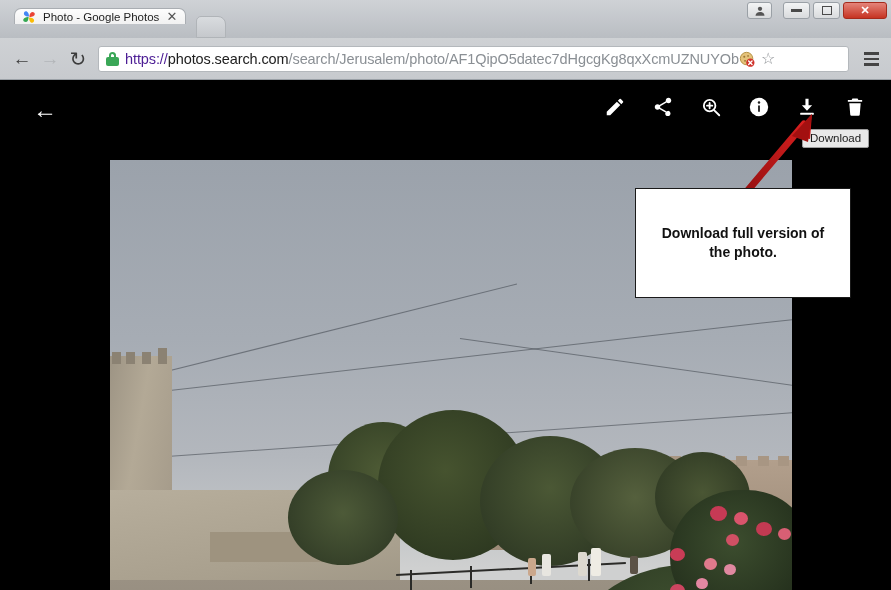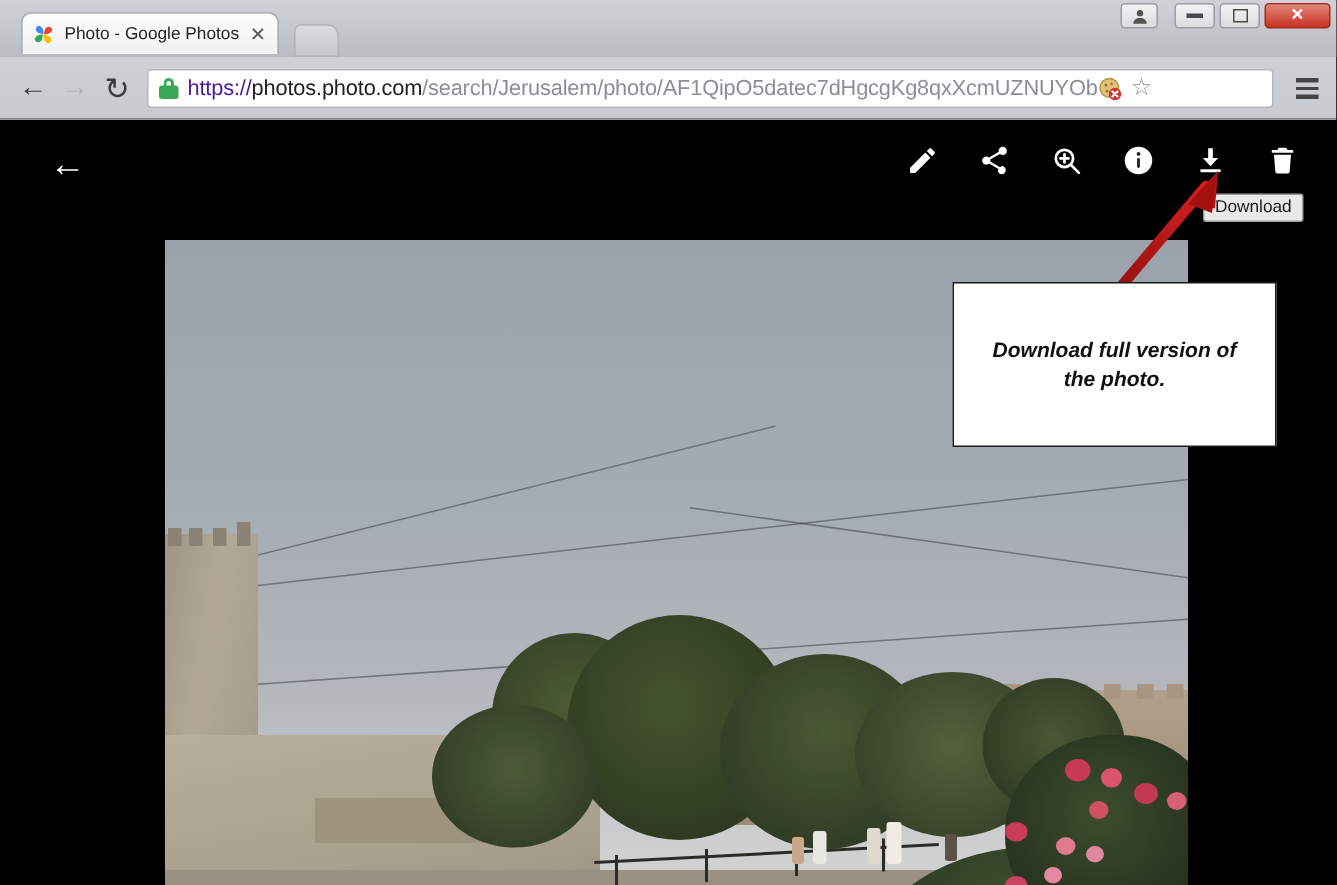--- a/index.html
+++ b/index.html
@@ -15,21 +15,21 @@
   .chrome {
     position: absolute; left: 0; top: 0; width: 891px; height: 80px;
     background: linear-gradient(#d6d8da, #c7cace);
     border-bottom: 1px solid #9aa0a6;
   }
   .tabstrip {
     position: absolute; left: 0; top: 0; width: 891px; height: 38px;
     background: linear-gradient(#cfd2d6, #b9bdc2);
   }
   .tab {
-    position: absolute; left: 14px; top: 8px; width: 172px; height: 28px;
+    position: absolute; left: 14px; top: 8px; width: 172px; height: 16px;
     background: linear-gradient(#fdfdfd, #f1f1f1);
     border: 1px solid #a9adb2; border-bottom: none;
     border-radius: 7px 7px 0 0;
     display: flex; align-items: center; padding: 0 6px;
   }
   .tab-favicon { width: 16px; height: 16px; position: relative; flex: 0 0 16px; margin-right: 6px; }
   .tab-title {
     font-size: 11.5px; color: #222; white-space: nowrap; overflow: hidden;
     flex: 1 1 auto; text-overflow: ellipsis;
   }
@@ -140,21 +140,21 @@
     position: absolute; left: 802px; top: 129px;
     background: #e9e9e9; border: 1px solid #9d9d9d; border-radius: 2px;
     padding: 2px 7px 3px; font-size: 11.5px; color: #1a1a1a; white-space: nowrap;
   }
   .callout {
     position: absolute; left: 635px; top: 188px; width: 216px; height: 110px;
     background: #fff; border: 1px solid #1a1a1a;
     display: flex; align-items: center; justify-content: center;
     padding: 0 14px; text-align: center;
   }
-  .callout-text { font-size: 14px; font-weight: bold; color: #111; line-height: 1.35; font-style: italic; }
+  .callout-text { font-size: 14px; font-weight: bold; color: #111; line-height: 1.35; }
   .arrow-svg { position: absolute; left: 730px; top: 96px; width: 120px; height: 110px; }
 </style>
 </head>
 <body>
 
 <div id="app">
 
   <div class="viewer">
 
     <div class="photo">
@@ -334,21 +334,21 @@
       <div class="navbtn">←</div>
       <div class="navbtn fwd">→</div>
       <div class="navbtn" style="font-size:20px;">↻</div>
 
       <div class="omnibox">
         <span class="lock">
           <span class="lock-shackle"></span>
             <span class="lock-body"></span>
         </span>
         <span class="url">
-          <span class="scheme">https://</span><span class="host">photos.photo.com</span><span class="path">/search/Jerusalem/photo/AF1QipO5datec7dHgcgKg8qxXcmUZNUYOb</span>
+          <span class="scheme">https://</span><span class="host">photos.search.com</span><span class="path">/search/Jerusalem/photo/AF1QipO5datec7dHgcgKg8qxXcmUZNUYOb</span>
         </span>
         <span class="omni-icons">
           <span class="ext-icon">
             <svg width="17" height="17" viewBox="0 0 18 18">
               <circle cx="8" cy="8" r="6.6" fill="#e4c27a" stroke="#b28e3f" stroke-width="1"></circle>
               <circle cx="5.6" cy="6" r="1.1" fill="#9a7630"></circle>
               <circle cx="9.6" cy="5.2" r="0.9" fill="#9a7630"></circle>
               <circle cx="6.4" cy="10.4" r="1" fill="#9a7630"></circle>
               <circle cx="12" cy="12.4" r="4.4" fill="#d0342c"></circle>
               <path d="M10.2 10.6 L13.8 14.2 M13.8 10.6 L10.2 14.2" stroke="#fff" stroke-width="1.5" stroke-linecap="round"></path>

